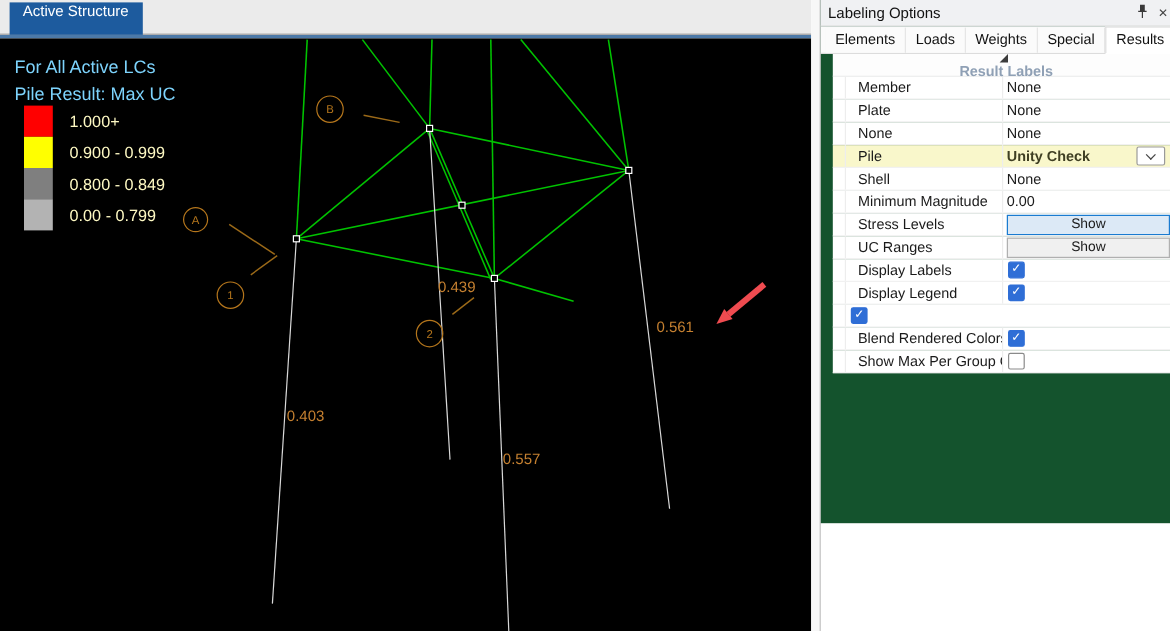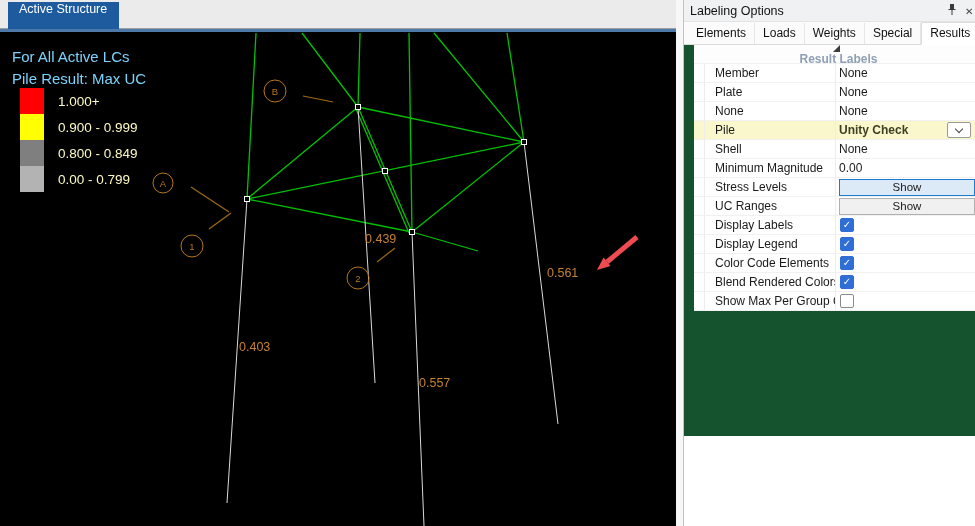--- a/index.html
+++ b/index.html
@@ -267,21 +267,20 @@
           </div>
           <div class="grow">
             <div class="gutter"></div>
             <div class="glabel">Display Legend</div>
             <div class="gvalue">
               <div class="cb checked">✓</div>
             </div>
           </div>
           <div class="grow">
             <div class="gutter"></div>
-            <div class="glabel">Color Code Elements</div>
             <div class="gvalue">
               <div class="cb checked">✓</div>
             </div>
           </div>
           <div class="grow">
             <div class="gutter"></div>
             <div class="glabel">Blend Rendered Colors</div>
             <div class="gvalue">
               <div class="cb checked">✓</div>
             </div>

